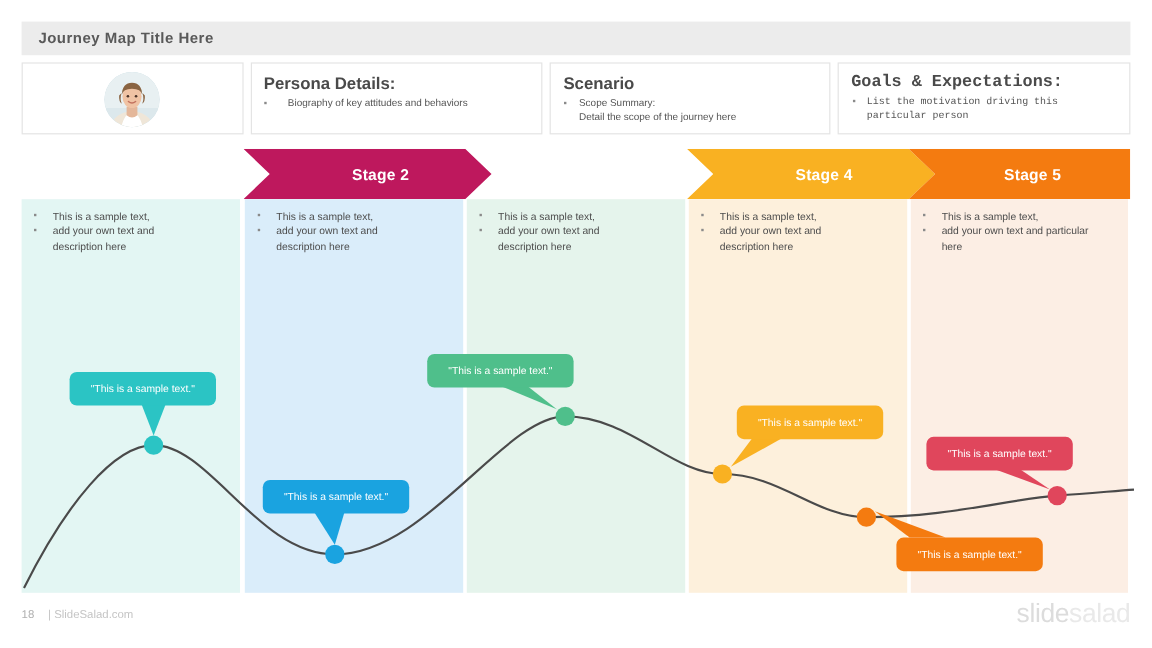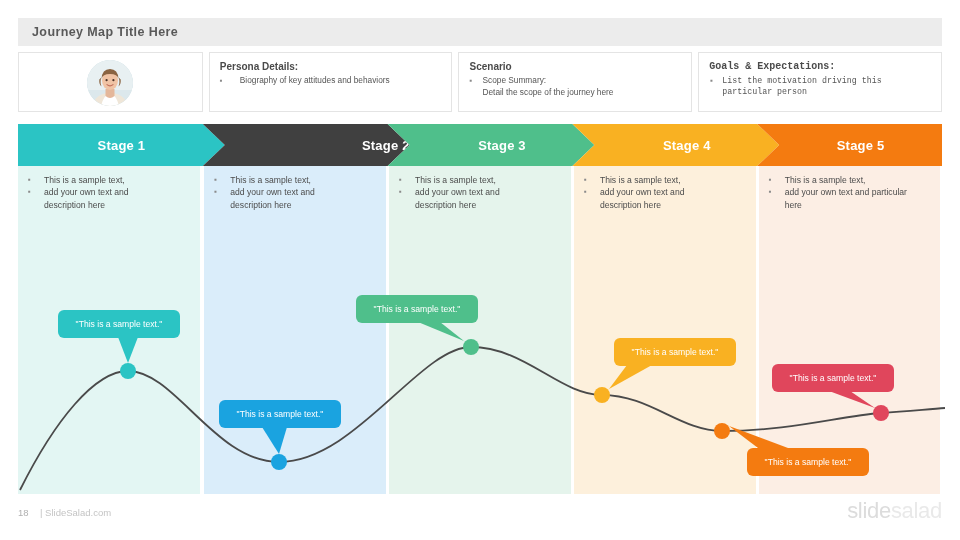--- a/index.html
+++ b/index.html
@@ -14,21 +14,21 @@
 
   
   #info-row{position:absolute;left:18px;top:52px;width:924px;height:60px;
             display:flex;gap:6px;}
   .info-card{background:#fff;border:1px solid #e4e4e4;box-sizing:border-box;
              padding:8px 10px 6px 10px;}
   .card-persona{width:188px;display:flex;align-items:center;justify-content:center;}
   .card-bio{width:248px;}
   .card-scenario{width:238px;}
   .card-goals{width:248px;font-family:Liberation Mono, monospace;}
-  .card-h{font-size:10px;font-weight:bold;color:#4a4a4a;margin-bottom:3px;}
+  .card-h{font-size:14px;font-weight:bold;color:#4a4a4a;margin-bottom:3px;}
   .bullet-row{display:flex;font-size:8.3px;color:#555;line-height:1.35;}
   .bullet-row .dot{width:13px;flex:0 0 13px;color:#8a8a8a;font-size:8px;line-height:1.45;}
   .bullet-row.indent .dot{width:20px;flex:0 0 20px;}
   .sub-line{font-size:8.3px;color:#555;line-height:1.35;padding-left:13px;}
 
   
   .avatar{width:46px;height:46px;border-radius:50%;overflow:hidden;position:relative;
           background:#cfe0e6;}
   .avatar svg{display:block;}
 
@@ -118,28 +118,22 @@
   <div class="info-card card-goals">
     <div class="card-h">Goals &amp; Expectations:</div>
     <div class="bullet-row">
       <div class="dot">▪</div>
       <div>List the motivation  driving  this  particular  person</div>
     </div>
   </div>
 </div>
 
 <div id="stages">
-    <div class="chev" style="left: 0px; width: 206.8px; background: rgb(43, 196, 196); clip-path: polygon(0px 0px, 184.8px 0px, 206.8px 50%, 184.8px 100%, 0px 100%);">
-      <span style="margin-left: 0px;">Stage 1</span>
-    </div>
-    <div class="chev" style="left: 184.8px; width: 206.8px; background: #404040; clip-path: polygon(0px 0px, 184.8px 0px, 206.8px 50%, 184.8px 100%, 0px 100%, 22px 50%); justify-content: flex-end;">
+    <div class="chev" style="left: 184.8px; width: 206.8px; background: #be185d; clip-path: polygon(0px 0px, 184.8px 0px, 206.8px 50%, 184.8px 100%, 0px 100%, 22px 50%);">
       <span style="margin-left: 22px;">Stage 2</span>
-    </div>
-    <div class="chev" style="left: 369.6px; width: 206.8px; background: rgb(79, 191, 139); clip-path: polygon(0px 0px, 184.8px 0px, 206.8px 50%, 184.8px 100%, 0px 100%, 22px 50%);">
-      <span style="margin-left: 22px;">Stage 3</span>
     </div>
     <div class="chev" style="left: 554.4px; width: 206.8px; background: rgb(249, 177, 34); clip-path: polygon(0px 0px, 184.8px 0px, 206.8px 50%, 184.8px 100%, 0px 100%, 22px 50%);">
       <span style="margin-left: 22px;">Stage 4</span>
     </div>
     <div class="chev" style="left: 739.2px; width: 184.8px; background: rgb(244, 123, 16); clip-path: polygon(0px 0px, 100% 0px, 100% 100%, 0px 100%, 22px 50%); text-align: right;">
       <span style="margin-left: 22px;">Stage 5</span>
     </div>
   </div>
 
 <div id="cols">

